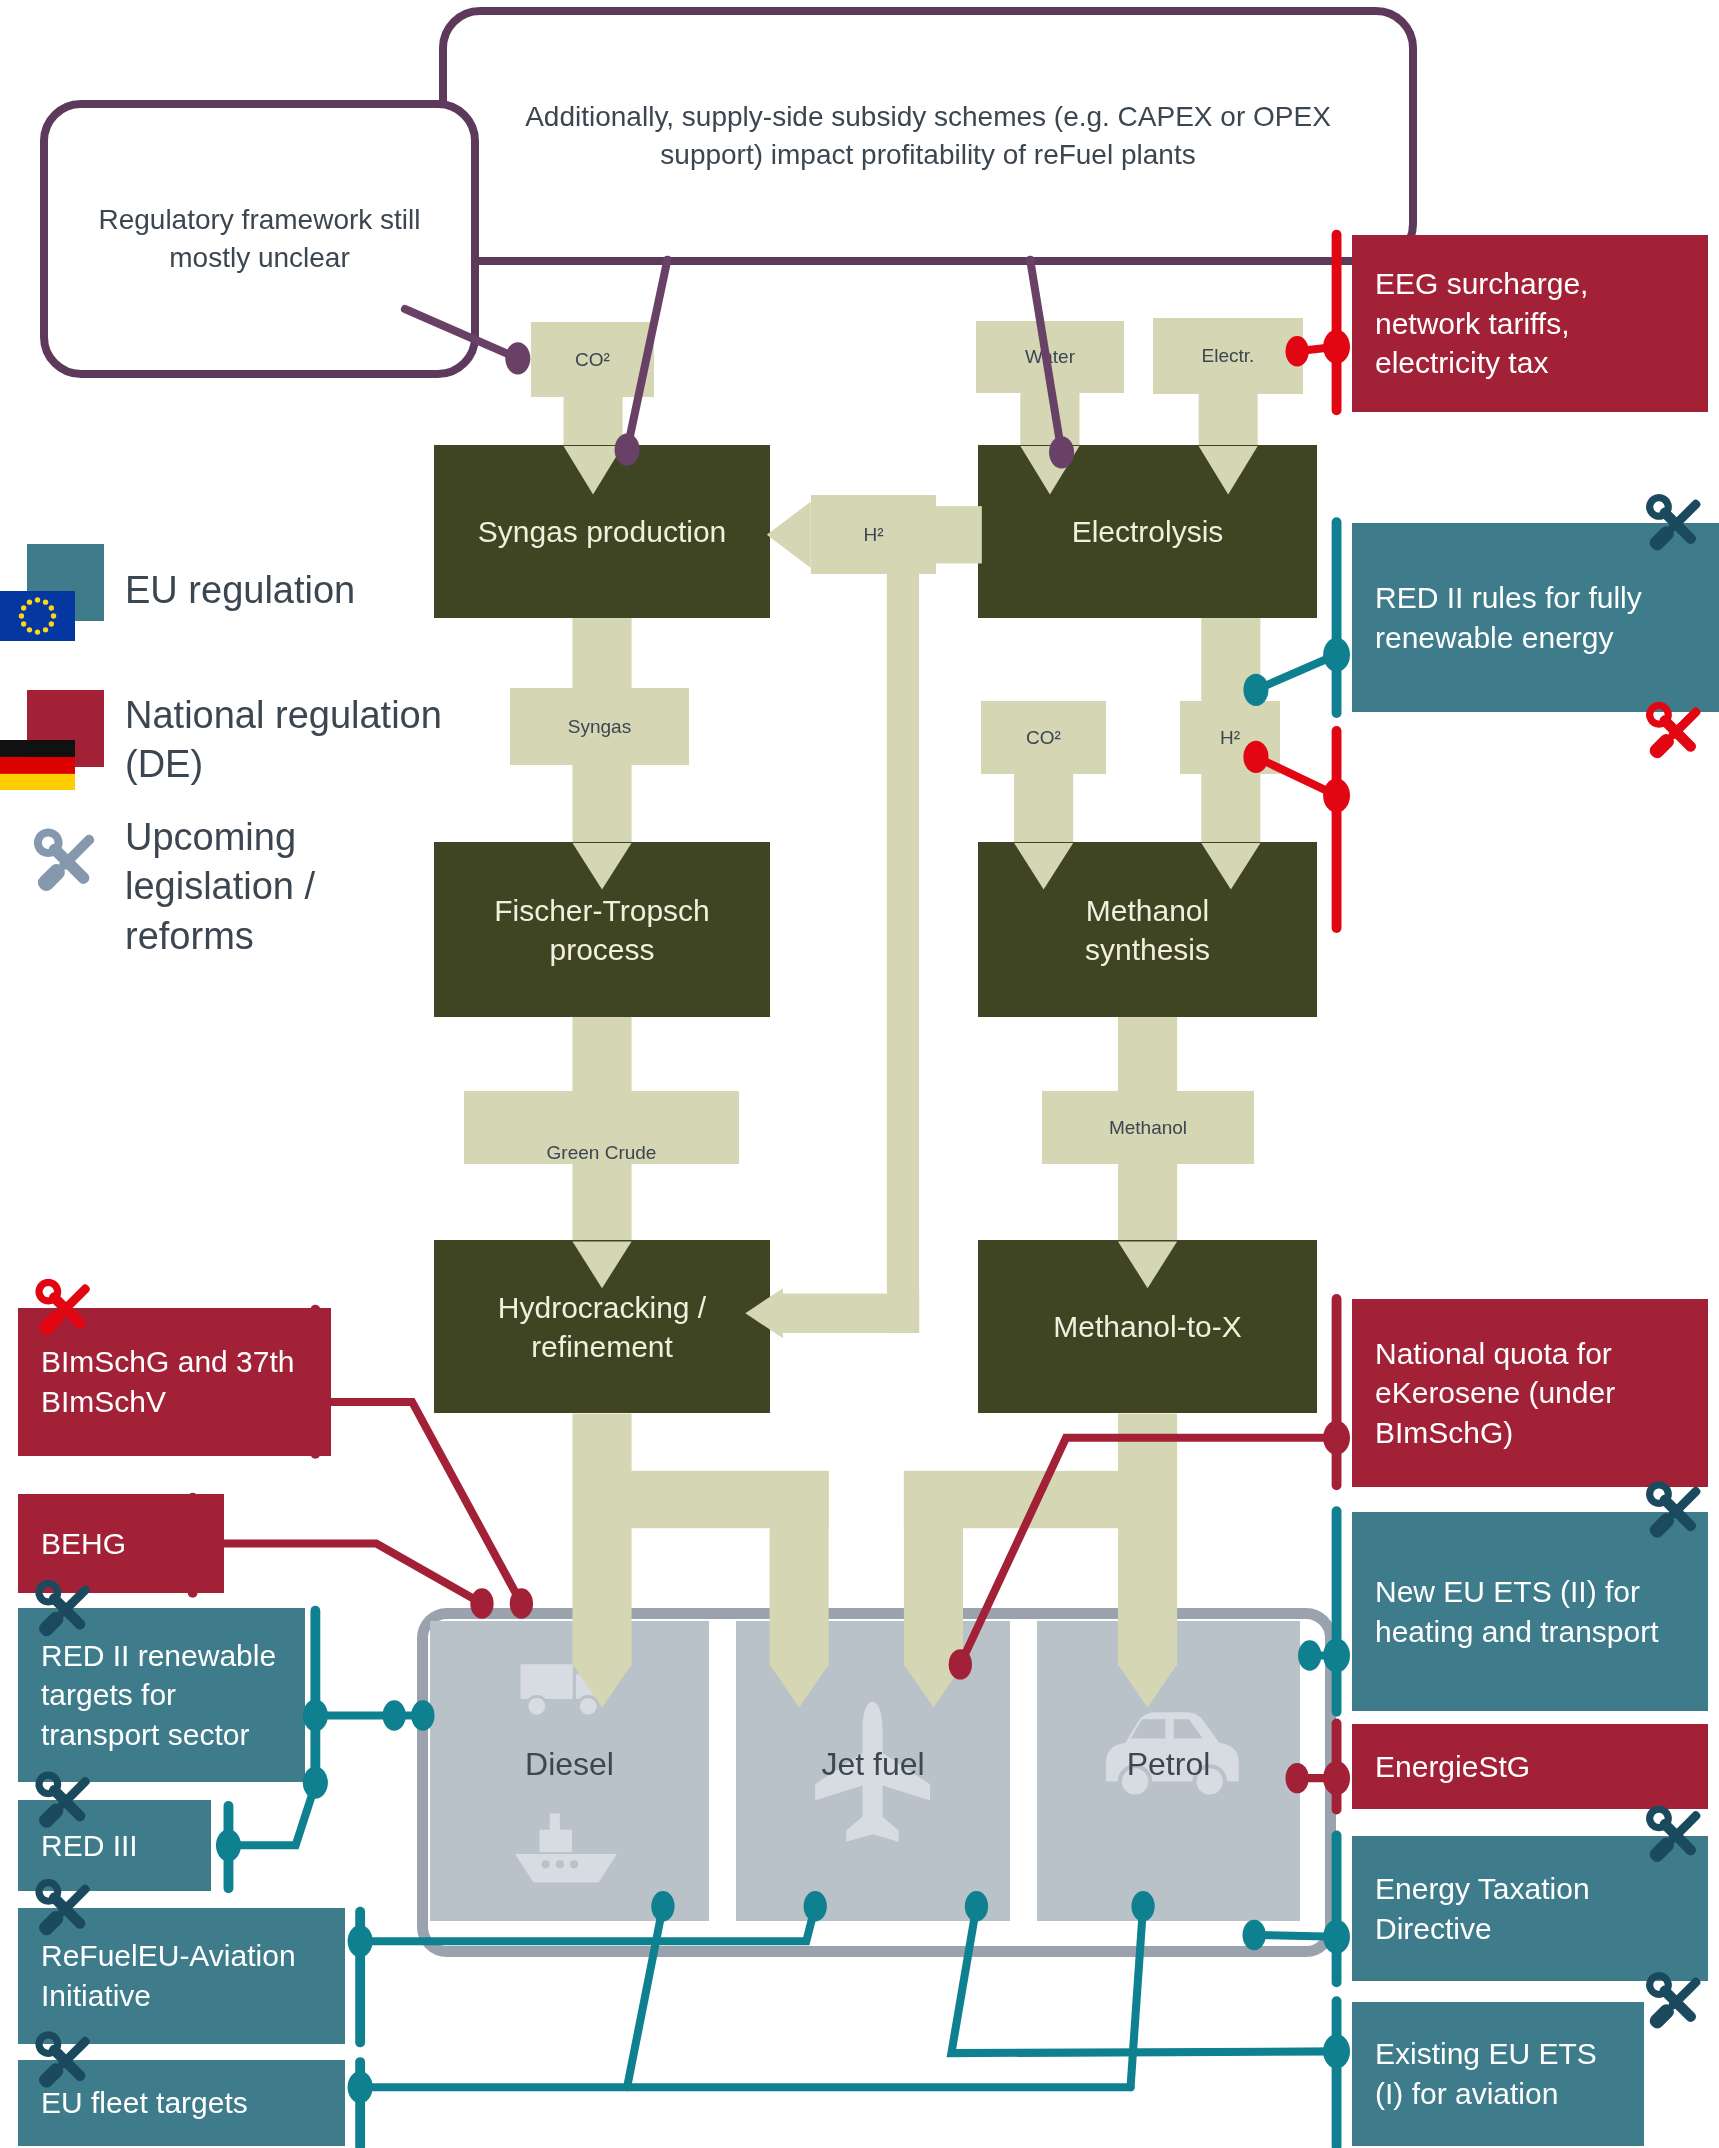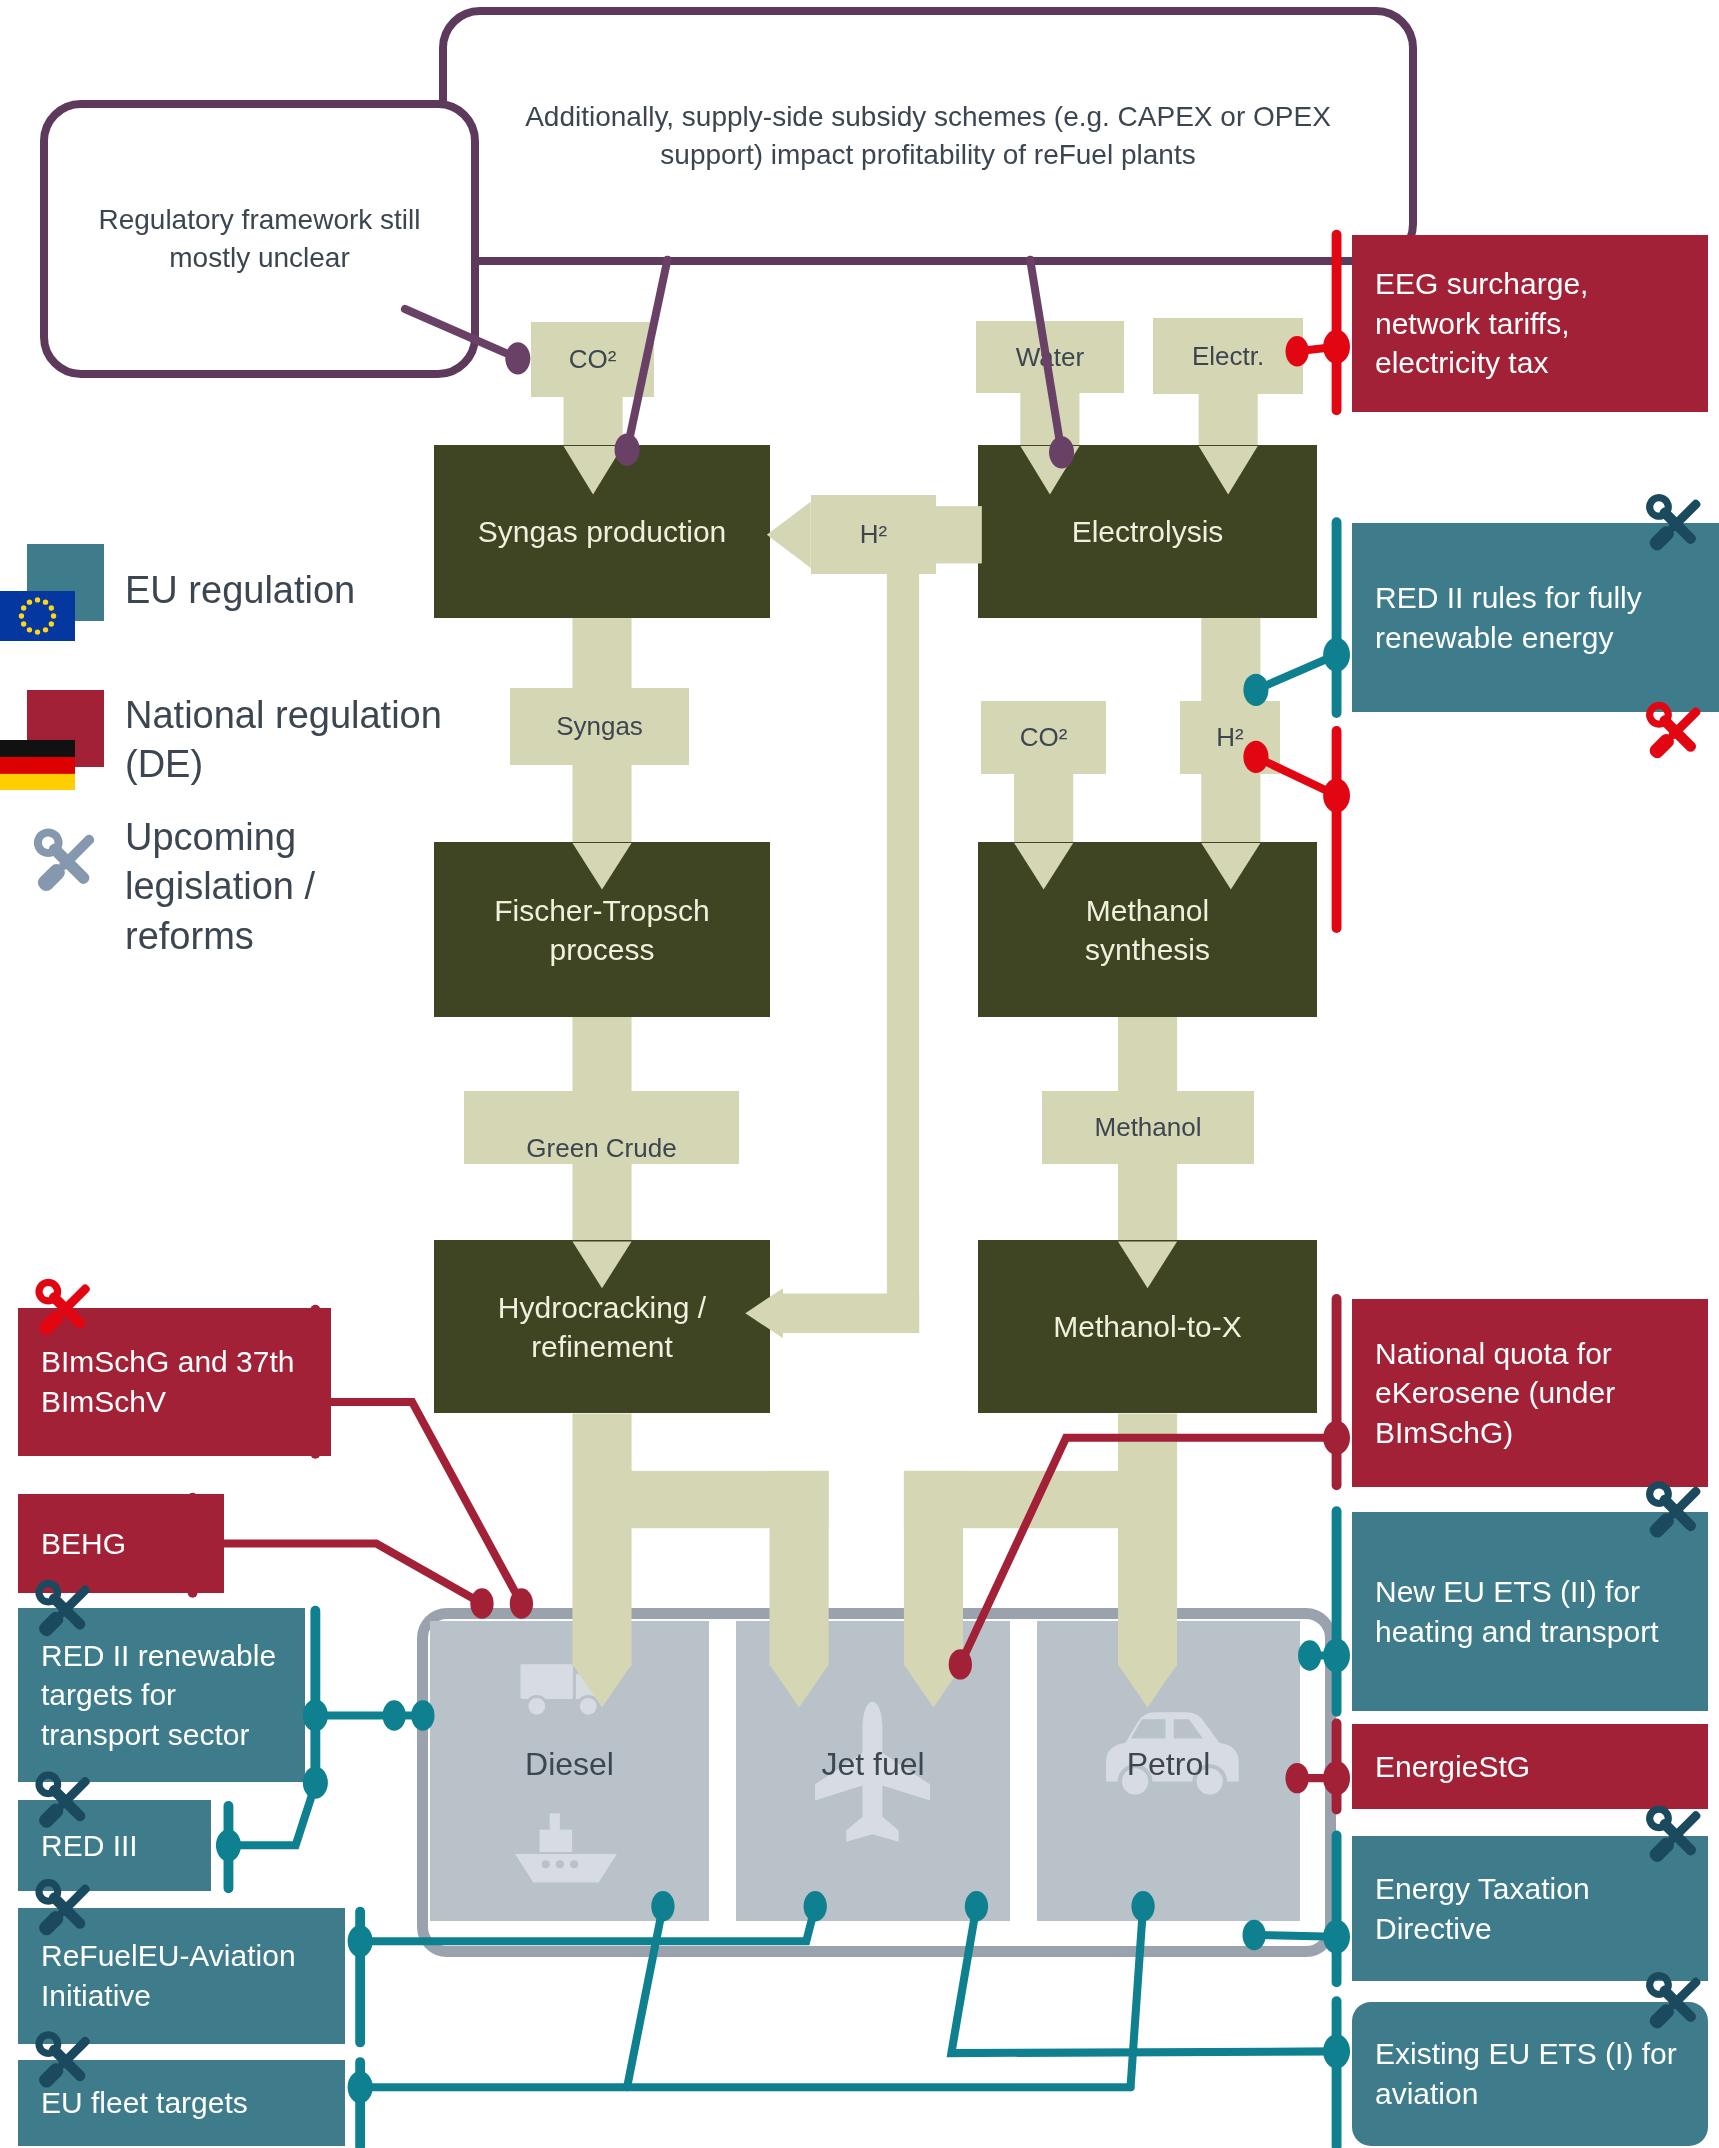--- a/index.html
+++ b/index.html
@@ -5,21 +5,21 @@
   html,body{margin:0;padding:0;background:#ffffff;}
   #canvas{position:relative;width:1720px;height:2149px;background:#fff;overflow:hidden;
           font-family:"Liberation Sans", sans-serif;}
   .abs{position:absolute;}
   .bubble{background:#fff;border:8px solid #5d3a5b;border-radius:41px;color:#3c4650;
           display:flex;align-items:center;justify-content:center;text-align:center;
           font-size:28px;line-height:1.35;z-index:2;}
   .olive{background:#3f4522;color:#f1efdd;display:flex;align-items:center;justify-content:center;
          text-align:center;font-size:30px;line-height:1.3;z-index:2;}
   .blabel{background:#d5d6b3;color:#3c4650;display:flex;align-items:center;justify-content:center;
-          text-align:center;font-size:26px;z-index:2;}
+          text-align:center;font-size:19px;z-index:2;}
   .reg{display:flex;align-items:center;text-align:left;color:#fff;font-size:30px;line-height:1.32;z-index:2;}
   .reg.eu{background:#3e7c8b;}
   .reg.nat{background:#a32137;}
   .reg .inner{padding:9px 16px 9px 23px;}
   .panel{position:absolute;background:#b9c1c9;z-index:2;}
   .panel .flabel{position:absolute;left:0;right:0;top:125px;text-align:center;color:#3d4750;
                  font-size:32px;z-index:3;}
   .legend-label{color:#3c4650;font-size:38px;line-height:1.3;z-index:2;}
   svg{display:block;}
   #under{position:absolute;left:0;top:0;z-index:1;pointer-events:none;}
@@ -215,21 +215,21 @@
     </div>
   <div class="reg eu abs" style="left:1352px;top:1512px;width:356px;height:199px;">
       <span class="inner">New EU ETS (II) for heating and transport</span>
     </div>
   <div class="reg nat abs" style="left:1352px;top:1724px;width:356px;height:85px;">
       <span class="inner">EnergieStG</span>
     </div>
   <div class="reg eu abs" style="left:1352px;top:1836px;width:356px;height:145px;">
       <span class="inner">Energy Taxation Directive</span>
     </div>
-  <div class="reg eu abs" style="left:1352px;top:2002px;width:356px;height:144px;border-radius:19px;">
+  <div class="reg eu abs" style="left:1352px;top:2002px;width:292px;height:144px;">
       <span class="inner">Existing EU ETS (I) for aviation</span>
     </div>
 
   <svg id="over" width="1720" height="2149" viewBox="0 0 1920 2399">
     <defs>
       <symbol id="tools" viewBox="0 0 100 100">
         <g transform="rotate(45 50 50)">
           <rect x="44.5" y="10" width="11" height="50" rx="5"></rect>
           <rect x="41" y="58" width="18" height="34" rx="8"></rect>
         </g>

